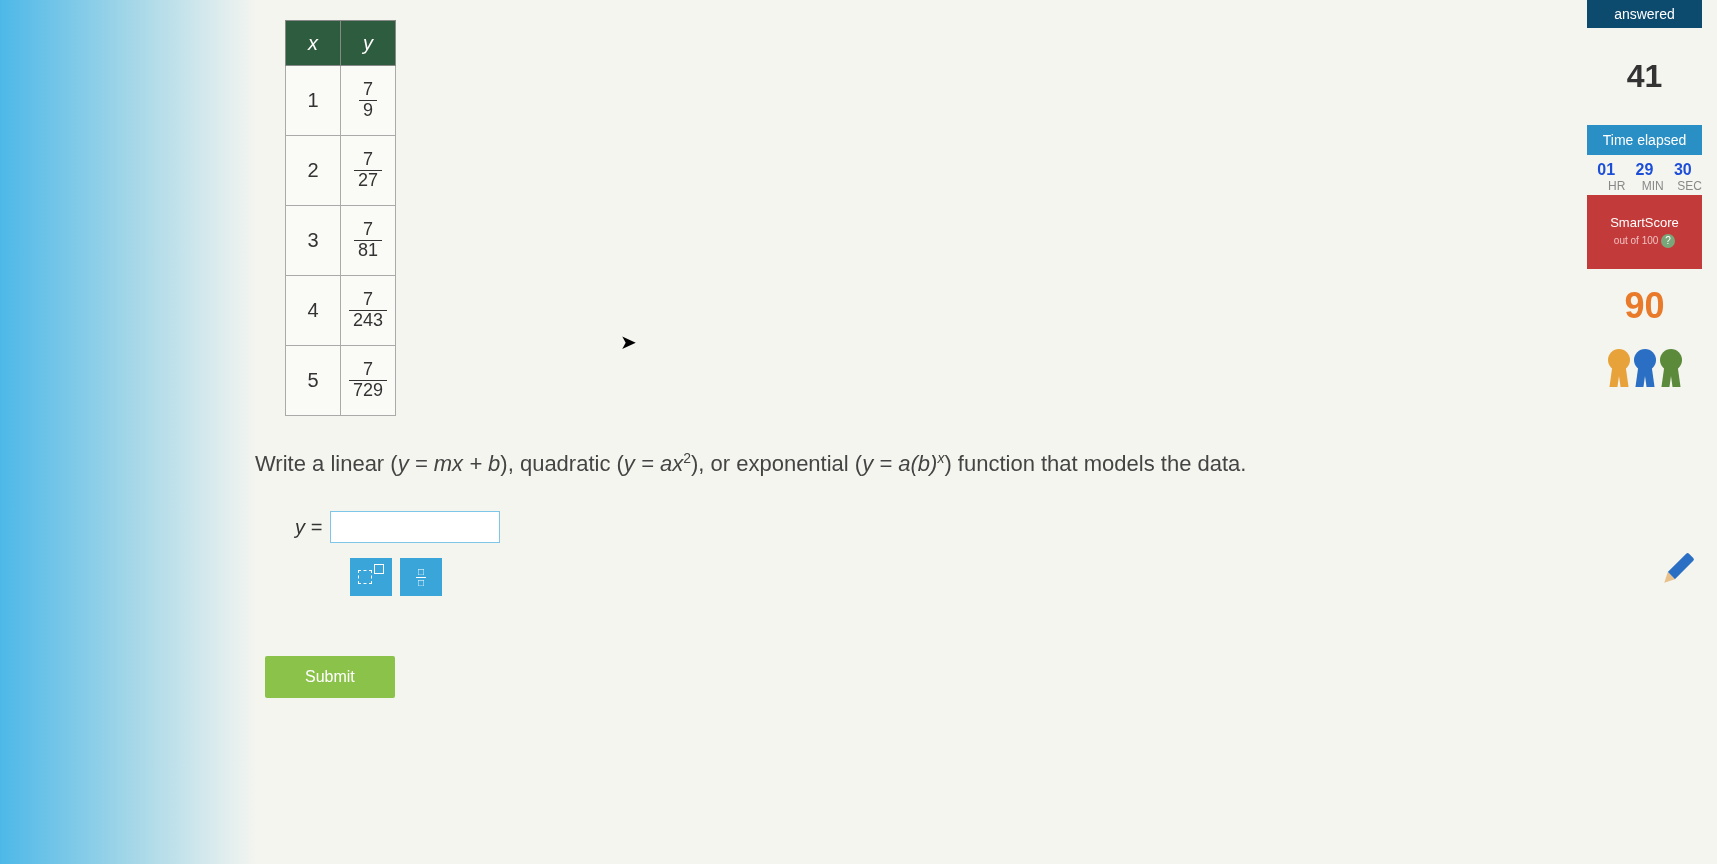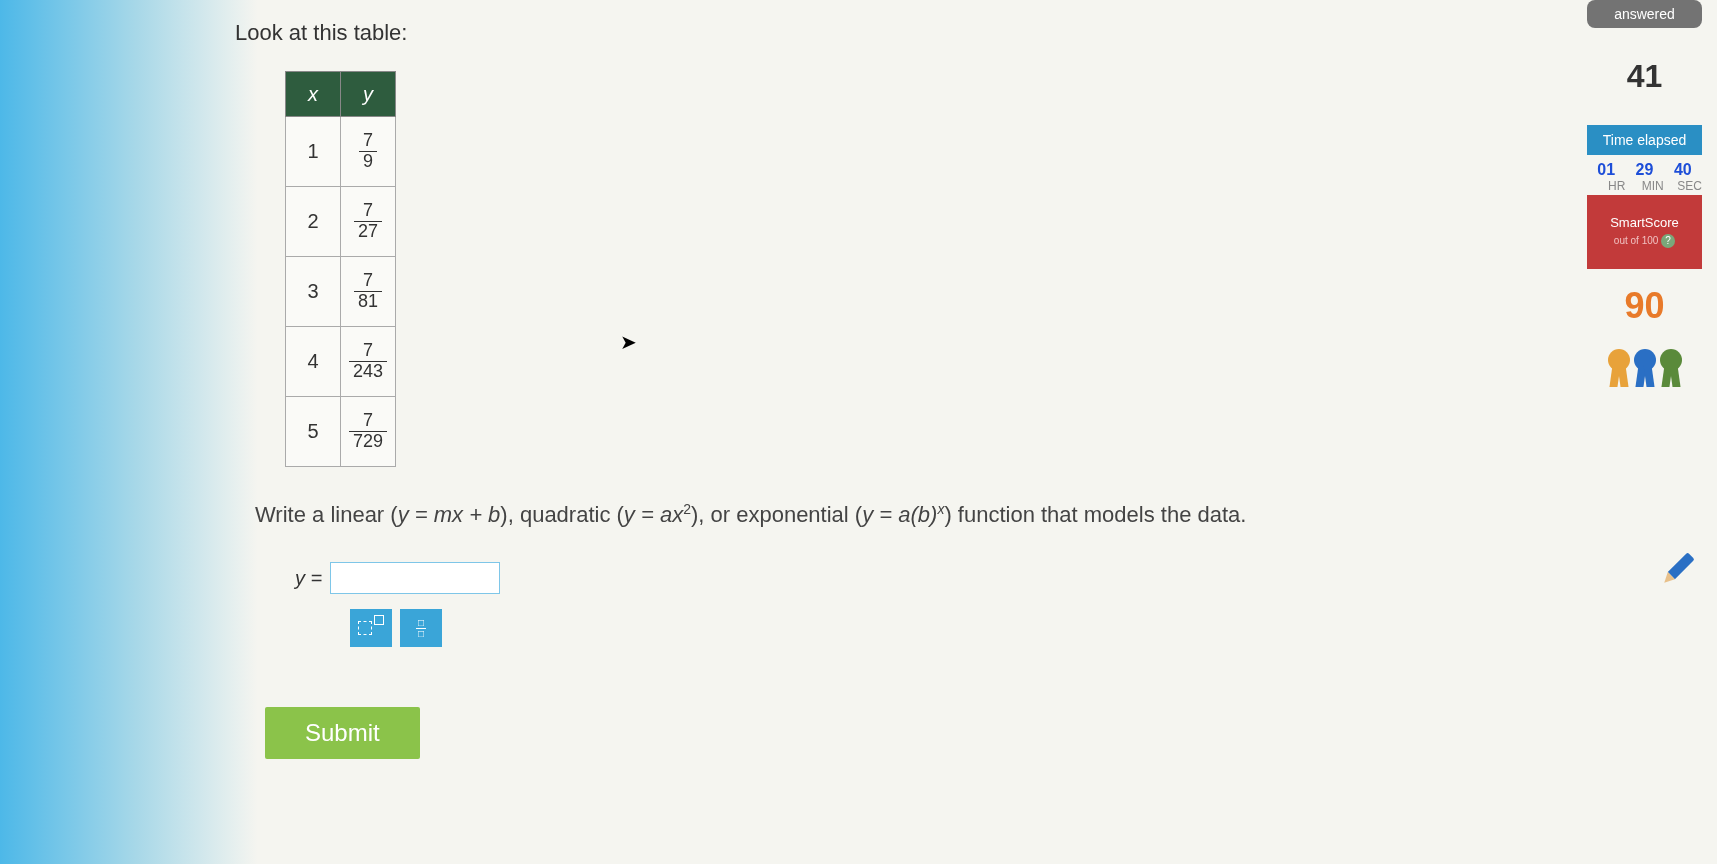--- a/index.html
+++ b/index.html
@@ -113,37 +113,36 @@
 }
 .tool-btn .exp-box .base { width:14px; height:14px; border:1px dashed #fff; }
 .tool-btn .exp-box .sup { width:10px; height:10px; border:1px solid #fff; margin-left:2px; margin-top:-6px;}
 .submit-btn {
   margin-top: 60px;
   margin-left: 30px;
   background: #8bc34a;
   color: #fff;
   border: none;
   padding: 12px 40px;
-  font-size: 24px;
+  font-size: 16px;
   cursor: pointer;
   border-radius: 2px;
 }
 .sidebar {
   position: absolute;
   right: 15px;
   top: 0;
   width: 115px;
   text-align: center;
 }
 .answered-label {
-  background: #737373;
+  background: #0c4a6e;
   color: #fff;
   font-size: 14px;
   padding: 6px 0;
-  border-radius: 8px;
 }
 .answered-count {
   background: #f5f5f0;
   font-size: 32px;
   font-weight: bold;
   color: #333;
   padding: 30px 0;
 }
 .time-label {
   background: #2a8fc4;
@@ -222,21 +221,20 @@
 .help-badge {
   display:inline-block; width:14px; height:14px; border-radius:50%;
   background:#7aa77a; color:#fff; font-size:10px; line-height:14px;
   text-align:center; vertical-align:middle;
 }
 </style>
 </head>
 <body>
 
 <div class="main-content">
-  <div class="prompt-text">Look at this table:</div>
 
   <table class="data-table">
     <thead>
       <tr>
         <th>x</th>
         <th>y</th>
       </tr>
     </thead>
     <tbody>
       <tr>
@@ -298,21 +296,21 @@
   <div class="time-values">
     <div class="time-col">
         <div class="time-num">01</div>
         <div class="time-unit">HR</div>
       </div>
     <div class="time-col">
         <div class="time-num">29</div>
         <div class="time-unit">MIN</div>
       </div>
     <div class="time-col">
-        <div class="time-num">40</div>
+        <div class="time-num">30</div>
         <div class="time-unit">SEC</div>
       </div>
   </div>
   <div class="smartscore-label">
     <span>SmartScore</span><br>
     <span class="sub"><span>out of 100</span> <span class="help-badge">?</span></span>
   </div>
   <div class="smartscore-value">90</div>
   <div class="ribbons">
     <div class="ribbon orange">

